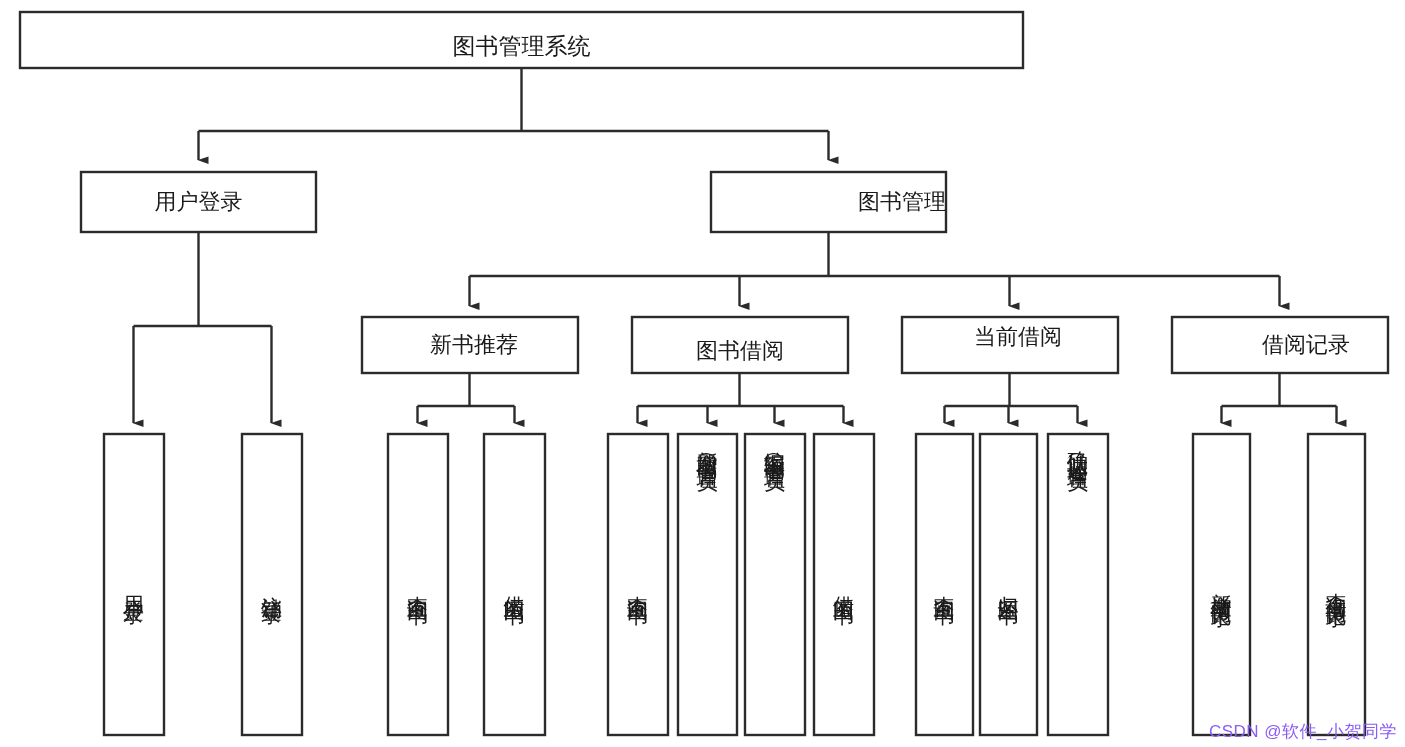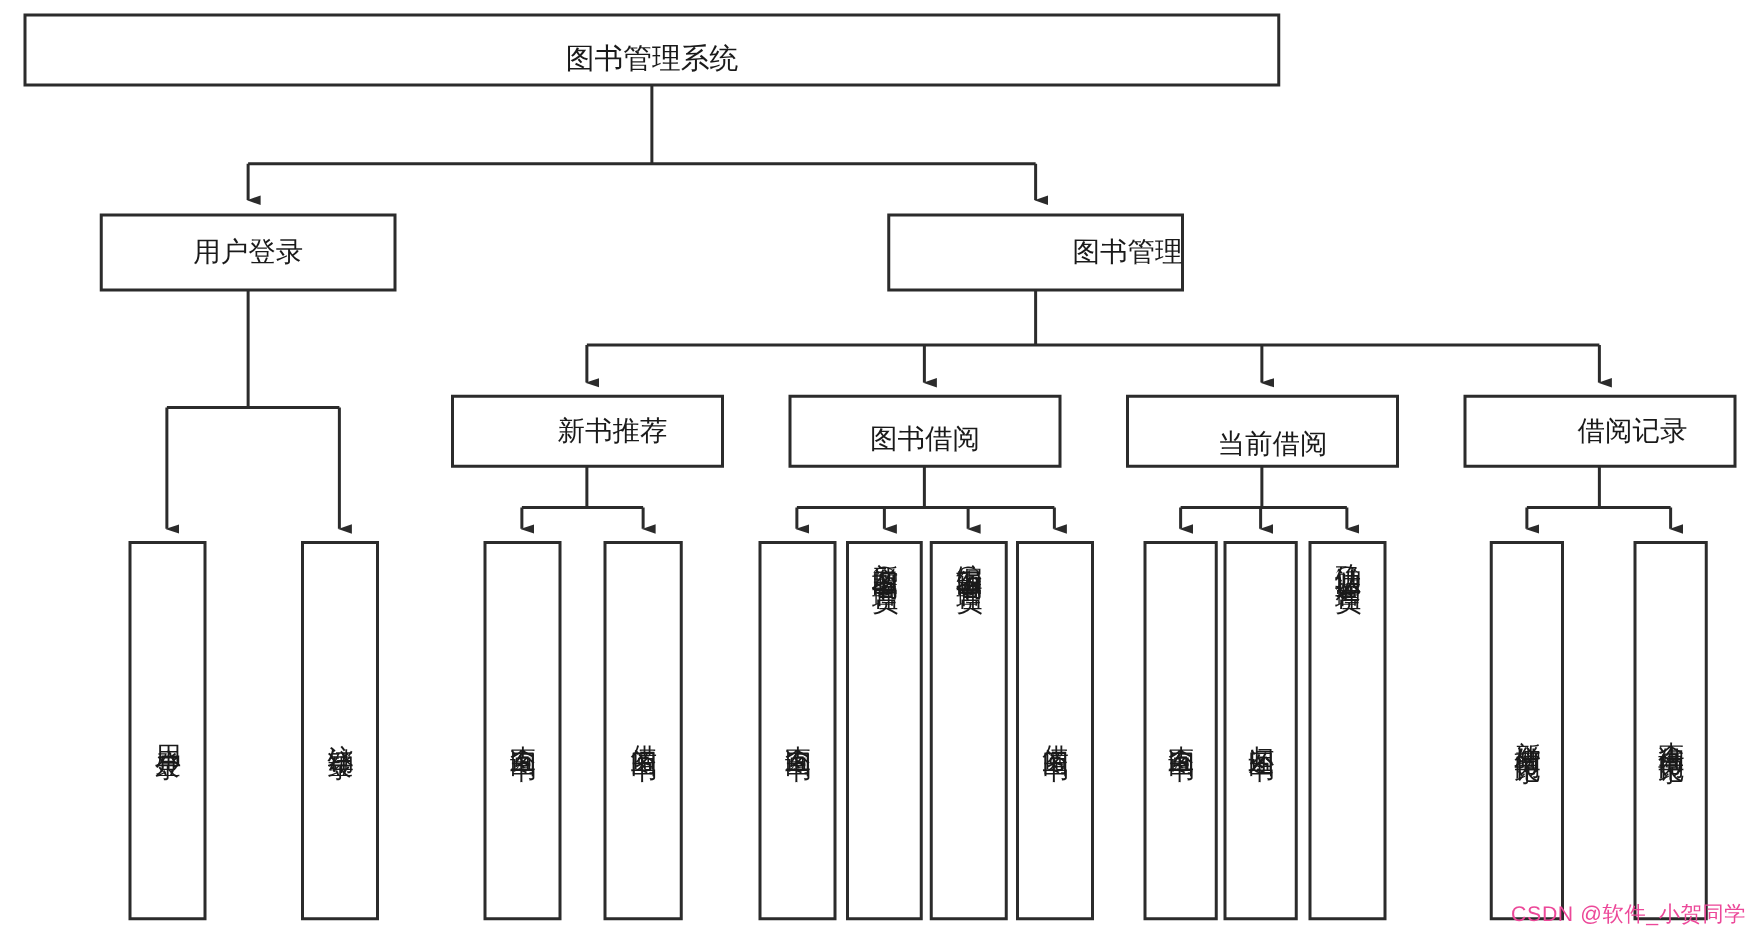--- a/index.html
+++ b/index.html
@@ -63,21 +63,21 @@
     stroke: #2b2b2b;
     stroke-width: 2.4;
     fill: none;
   }
   .watermark {
     position: absolute;
     right: 8px;
     bottom: 4px;
     font-family: "Liberation Sans", "DejaVu Sans", sans-serif;
     font-size: 17px;
-    color: #ec4899;
+    color: #8b5cf6;
     letter-spacing: 0.5px;
     white-space: nowrap;
   }
 </style>
 </head>
 <body>
 
 <svg id="diagram" viewBox="0 0 1405 747">
   <defs>
     <marker id="arrowhead" markerWidth="9" markerHeight="11" refX="4" refY="10" orient="auto" markerUnits="userSpaceOnUse">
@@ -168,29 +168,29 @@
 </div>
 
 <div class="hlabel-wrap" style="left:81px; top:172px; width:235px; height:60px;">
   <span class="hlabel-text">用户登录</span>
 </div>
 
 <div class="hlabel-wrap" style="left:711px; top:172px; width:235px; height:60px;justify-content:flex-end;">
   <span class="hlabel-text">图书管理</span>
 </div>
 
-<div class="hlabel-wrap" style="left:382px; top:317px; width:216px; height:56px;">
+<div class="hlabel-wrap" style="left:366px; top:317px; width:216px; height:56px;">
   <span class="hlabel-text">新书推荐</span>
 </div>
 
 <div class="hlabel-wrap" style="left:632px; top:317px; width:216px; height:68px;">
   <span class="hlabel-text">图书借阅</span>
 </div>
 
-<div class="hlabel-wrap" style="left:902px; top:327px; width:232px; height:56px;">
+<div class="hlabel-wrap" style="left:902px; top:309px; width:232px; height:56px;">
   <span class="hlabel-text">当前借阅</span>
 </div>
 
 <div class="hlabel-wrap" style="left:1172px; top:317px; width:216px; height:56px;padding-left:26px;">
   <span class="hlabel-text">借阅记录</span>
 </div>
 
 <div class="vlabel-wrap" style="left:104px; top:434px; width:60px; height:301px;">
   <span class="vlabel-text">用户登录</span>
 </div>

